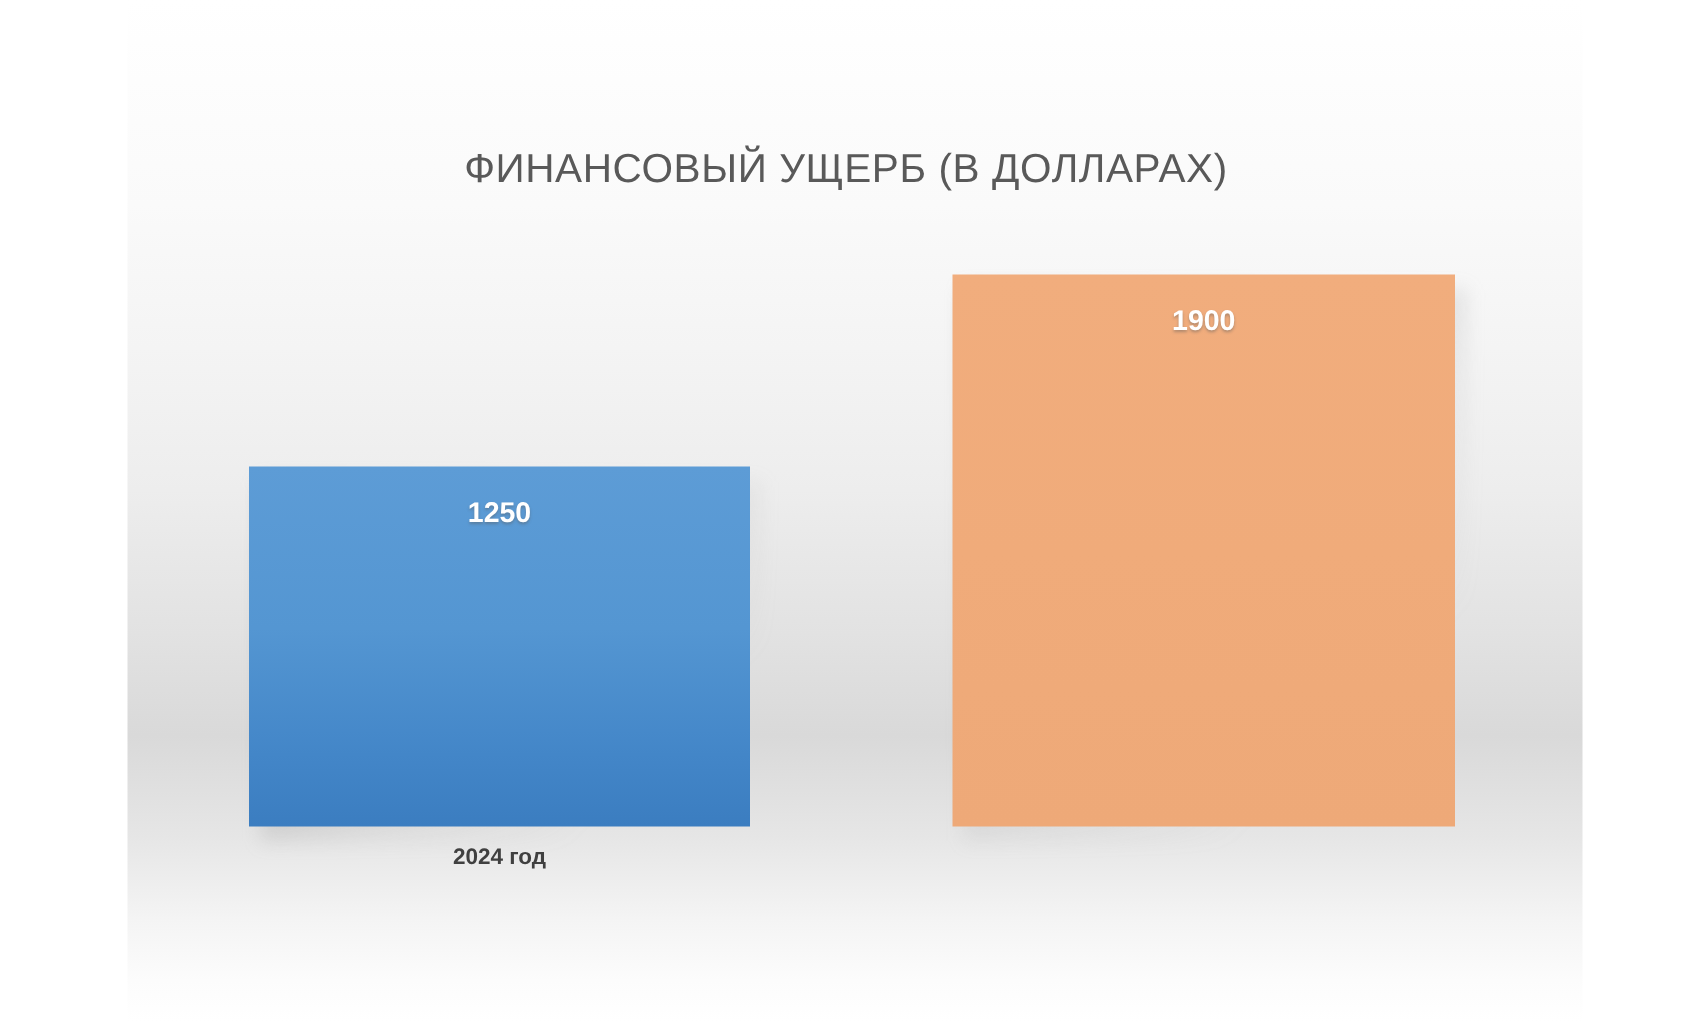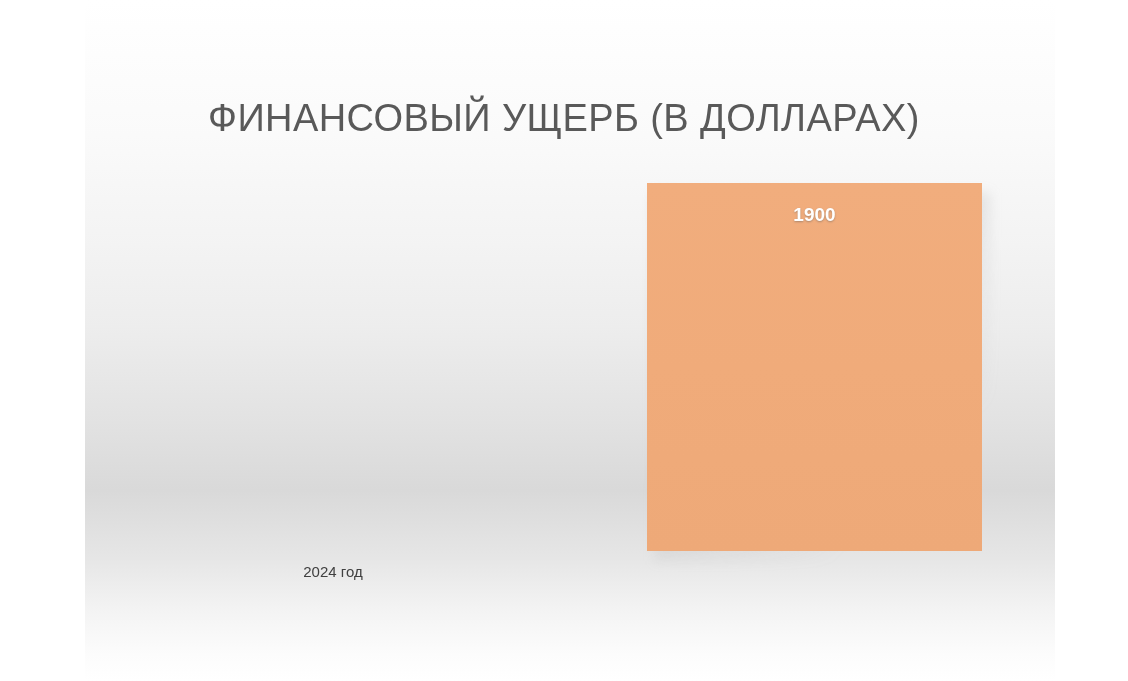--- a/index.html
+++ b/index.html
@@ -42,21 +42,21 @@
         #fcfcfc 96%,
         #ffffff 100%);
   }
 
   #chart-title {
     position: absolute;
     left: 0;
     top: 97px;
     width: 1128px;
     text-align: center;
-    font-size: 38px;
+    font-size: 27px;
     font-weight: 400;
     letter-spacing: 0.4px;
     color: #595959;
     white-space: nowrap;
   }
 
   .plot-area {
     position: absolute;
     left: 0;
     top: 0;
@@ -106,60 +106,64 @@
     text-shadow: 0 1px 2px rgba(90,90,90,0.45);
     z-index: 2;
   }
 
   .bar-category {
     position: absolute;
     left: 0;
     width: 100%;
     text-align: center;
     font-size: 15px;
-    font-weight: 400;
+    font-weight: 700;
     color: #404040;
     white-space: nowrap;
   }
 
   
   #bar-group-0 {
     left: 166px;
     width: 334px;
     height: 240px;
   }
   #bar-rect-0 {
     background: linear-gradient(to bottom, #5d9cd6 0%, #5496d2 45%, #4386c8 80%, #3b7dc0 100%);
   }
 
   
   #bar-group-1 {
     left: 635px;
     width: 335px;
     height: 368px;
-    margin-left: 12px;
   }
   #bar-rect-1 {
     background: linear-gradient(to bottom, #f1ad7d 0%, #f0ab7a 50%, #eea978 100%);
   }
 
   #cat-0 { left: 166px; width: 334px; top: 563px; }
   #cat-1 { left: 635px; width: 335px; top: 563px; }
 </style>
 </head>
 <body>
 
 <div id="slide">
 
   <div id="bg-panel"></div>
 
   <div id="chart-title">ФИНАНСОВЫЙ УЩЕРБ (В ДОЛЛАРАХ)</div>
 
   <div class="plot-area">
 
+    <div class="bar-group" id="bar-group-0">
+      <div class="bar-shadow"></div>
+      <div class="bar" id="bar-rect-0"></div>
+      <div class="bar-value">1250</div>
+    </div>
 
     <div class="bar-group" id="bar-group-1">
       <div class="bar-shadow"></div>
       <div class="bar" id="bar-rect-1"></div>
       <div class="bar-value">1900</div>
     </div>
 
     <div class="bar-category" id="cat-0">2024 год</div>
 
   </div>

